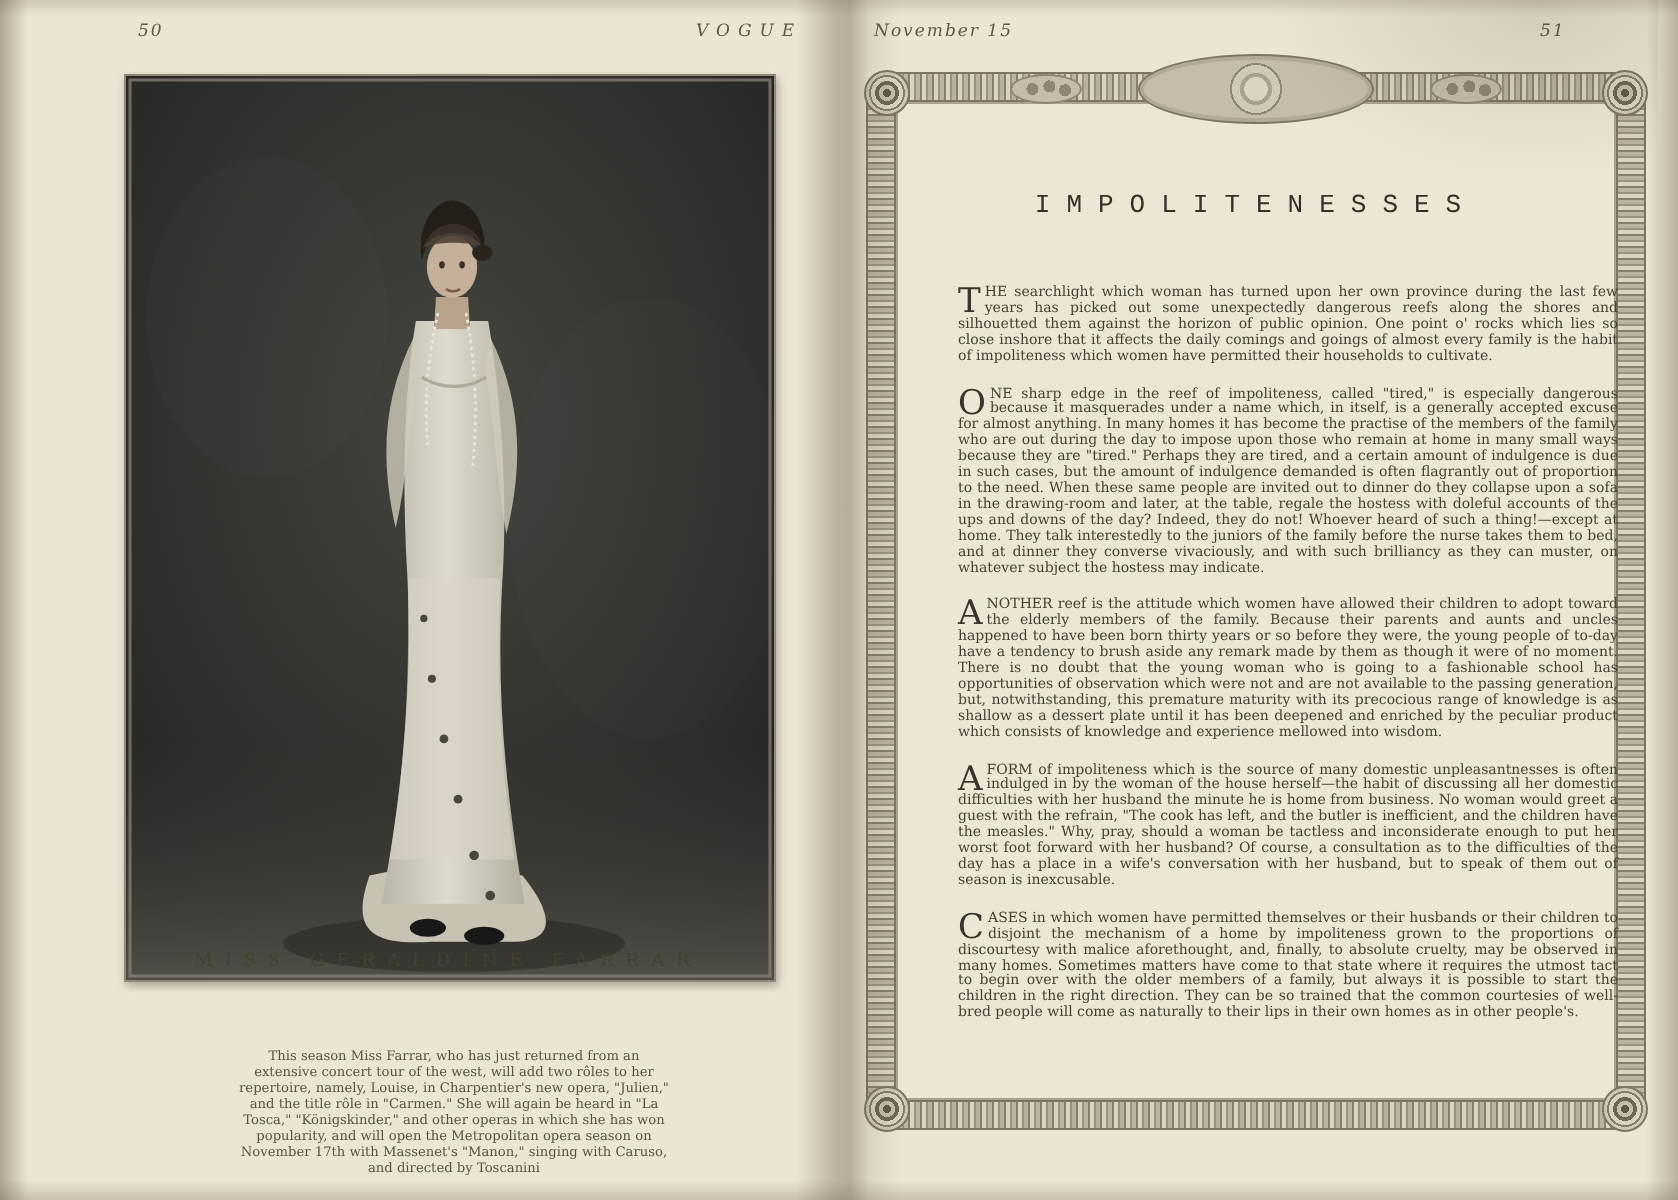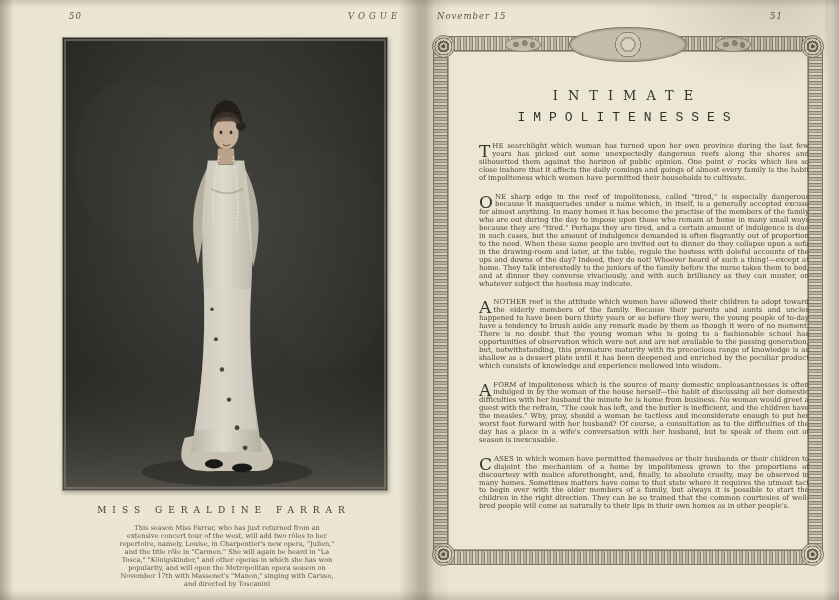--- a/index.html
+++ b/index.html
@@ -27,21 +27,21 @@
   .masthead{letter-spacing:4px;font-style:italic;}
   
   .photo-frame{
     position:absolute;left:62px;top:37px;width:324px;height:452px;
     background:#262624;
     border:1px solid #8f897a;
     box-shadow:inset 0 0 0 2px #c6c1ae,inset 0 0 0 3px #6d675a, 1px 2px 4px rgba(60,50,36,.35);
   }
   .photo-frame svg{display:block;width:100%;height:100%;}
   .caption-title{
-    position:absolute;left:62px;top:505px;width:324px;text-align:center;
+    position:absolute;left:62px;top:476px;width:324px;text-align:center;
     font-size:9px;letter-spacing:6px;color:#46412f;white-space:nowrap;
   }
   .caption-body{
     position:absolute;left:118px;top:524px;width:218px;text-align:center;
     font-size:6.6px;line-height:8px;color:#5a5340;
   }
   
   .ornate-frame{position:absolute;left:433px;top:36px;width:390px;height:529px;}
   .band{position:absolute;background:
       repeating-linear-gradient(90deg,#b9b3a0 0 2px,#877f6d 2px 3px,#d9d3c1 3px 5px,#99927f 5px 6px);
@@ -182,21 +182,20 @@
     <div class="rosette tl" data-name="corner-rosette-icon"></div>
     <div class="rosette tr" data-name="corner-rosette-icon"></div>
     <div class="rosette bl" data-name="corner-rosette-icon"></div>
     <div class="rosette br" data-name="corner-rosette-icon"></div>
     <div class="spray left" data-name="floral-spray-icon"></div>
     <div class="spray right" data-name="floral-spray-icon"></div>
     <div class="cartouche" data-name="cartouche-icon"></div>
   </div>
 
   <div class="article-title" data-name="article-title">
-    <div class="l1" data-name="article-title-line1">INTIMATE</div>
     <div class="l2" data-name="article-title-line2">IMPOLITENESSES</div>
   </div>
 
   <div class="article-body" data-name="article-body">
     <p data-name="article-paragraph"><span class="dropcap" data-name="drop-cap">T</span><span data-name="paragraph-text">HE searchlight which woman has turned upon her own province during the last few years has picked out some unexpectedly dangerous reefs along the shores and silhouetted them against the horizon of public opinion.  One point o' rocks which lies so close inshore that it affects the daily comings and goings of almost every family is the habit of impoliteness which women have permitted their households to cultivate.</span></p>
     <p data-name="article-paragraph"><span class="dropcap" data-name="drop-cap">O</span><span data-name="paragraph-text">NE sharp edge in the reef of impoliteness, called "tired," is especially dangerous because it masquerades under a name which, in itself, is a generally accepted excuse for almost anything.  In many homes it has become the practise of the members of the family who are out during the day to impose upon those who remain at home in many small ways because they are "tired."  Perhaps they are tired, and a certain amount of indulgence is due in such cases, but the amount of indulgence demanded is often flagrantly out of proportion to the need.  When these same people are invited out to dinner do they collapse upon a sofa in the drawing-room and later, at the table, regale the hostess with doleful accounts of the ups and downs of the day?  Indeed, they do not! Whoever heard of such a thing!—except at home.  They talk interestedly to the juniors of the family before the nurse takes them to bed, and at dinner they converse vivaciously, and with such brilliancy as they can muster, on whatever subject the hostess may indicate.</span></p>
     <p data-name="article-paragraph"><span class="dropcap" data-name="drop-cap">A</span><span data-name="paragraph-text">NOTHER reef is the attitude which women have allowed their children to adopt toward the elderly members of the family.  Because their parents and aunts and uncles happened to have been born thirty years or so before they were, the young people of to-day have a tendency to brush aside any remark made by them as though it were of no moment.  There is no doubt that the young woman who is going to a fashionable school has opportunities of observation which were not and are not available to the passing generation, but, notwithstanding, this premature maturity with its precocious range of knowledge is as shallow as a dessert plate until it has been deepened and enriched by the peculiar product which consists of knowledge and experience mellowed into wisdom.</span></p>
     <p data-name="article-paragraph"><span class="dropcap" data-name="drop-cap">A</span><span data-name="paragraph-text">FORM of impoliteness which is the source of many domestic unpleasantnesses is often indulged in by the woman of the house herself—the habit of discussing all her domestic difficulties with her husband the minute he is home from business.  No woman would greet a guest with the refrain, "The cook has left, and the butler is inefficient, and the children have the measles."  Why, pray, should a woman be tactless and inconsiderate enough to put her worst foot forward with her husband?  Of course, a consultation as to the difficulties of the day has a place in a wife's conversation with her husband, but to speak of them out of season is inexcusable.</span></p>
     <p data-name="article-paragraph"><span class="dropcap" data-name="drop-cap">C</span><span data-name="paragraph-text">ASES in which women have permitted themselves or their husbands or their children to disjoint the mechanism of a home by impoliteness grown to the proportions of discourtesy with malice aforethought, and, finally, to absolute cruelty, may be observed in many homes.  Sometimes matters have come to that state where it requires the utmost tact to begin over with the older members of a family, but always it is possible to start the children in the right direction.  They can be so trained that the common courtesies of well-bred people will come as naturally to their lips in their own homes as in other people's.</span></p>
   </div>

